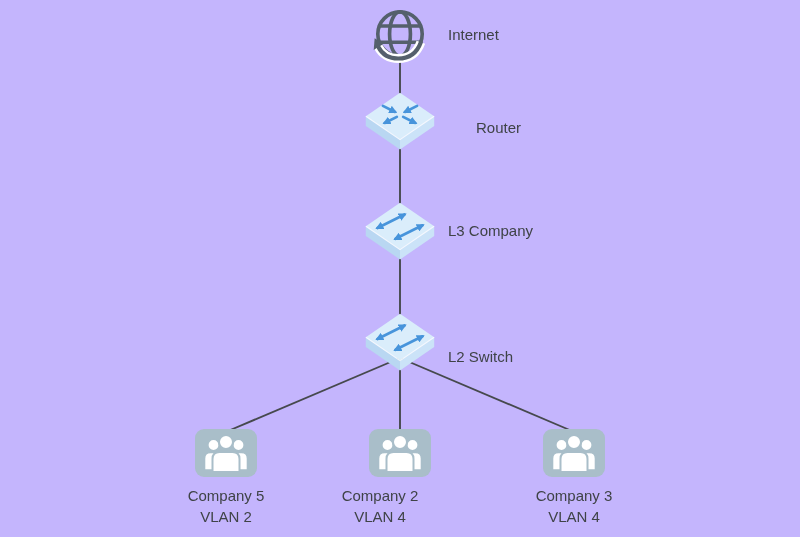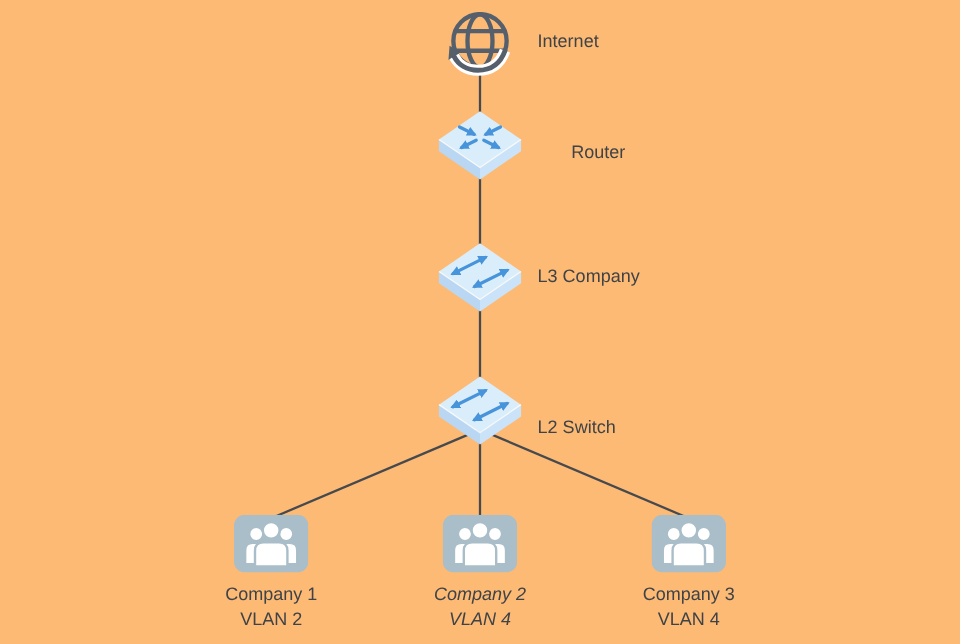--- a/index.html
+++ b/index.html
@@ -1,17 +1,17 @@
 <!DOCTYPE html>
 <html><head>
 <meta charset="utf-8">
 <style>
   html,body{margin:0;padding:0;background:#fff;}
   .canvas{
-    position:relative;width:800px;height:537px;background:#fdba74;overflow:hidden;
+    position:relative;width:800px;height:537px;background:#c4b5fd;overflow:hidden;
     font-family:"Liberation Sans", sans-serif;
   }
   .abs{position:absolute;}
   .device-label{
     position:absolute;left:448px;font-size:15px;line-height:20px;color:#3f4347;
     white-space:nowrap;
   }
   .company-label{
     position:absolute;width:140px;top:486px;text-align:center;
     font-size:15px;line-height:20.5px;color:#3f4347;
@@ -103,36 +103,36 @@
     <g fill="#ffffff" stroke="#a9bec9">
       <circle cx="18.5" cy="16" r="5.7" stroke-width="1.6"></circle>
       <path d="M 9.5,41 V 29.5 Q 9.5,23.5 15.5,23.5 H 21.5 Q 27.5,23.5 27.5,29.5 V 41 Z" stroke-width="1.6"></path>
       <circle cx="43.5" cy="16" r="5.7" stroke-width="1.6"></circle>
       <path d="M 34.5,41 V 29.5 Q 34.5,23.5 40.5,23.5 H 46.5 Q 52.5,23.5 52.5,29.5 V 41 Z" stroke-width="1.6"></path>
       <circle cx="31" cy="13" r="7" stroke-width="2"></circle>
       <path d="M 17.5,43 V 30 Q 17.5,23 24.5,23 H 37.5 Q 44.5,23 44.5,30 V 43 Z" stroke-width="2"></path>
     </g>
   </svg>
   <div class="company-label" style="left:156px;">
-    <div>Company 1</div>
+    <div>Company 5</div>
     <div>VLAN 2</div>
   </div>
 
   <svg class="abs" style="left:369px;top:429px;" width="62" height="48" viewBox="0 0 62 48">
     <rect x="0" y="0" width="62" height="48" rx="9" fill="#a9bec9"></rect>
     <g fill="#ffffff" stroke="#a9bec9">
       <circle cx="18.5" cy="16" r="5.7" stroke-width="1.6"></circle>
       <path d="M 9.5,41 V 29.5 Q 9.5,23.5 15.5,23.5 H 21.5 Q 27.5,23.5 27.5,29.5 V 41 Z" stroke-width="1.6"></path>
       <circle cx="43.5" cy="16" r="5.7" stroke-width="1.6"></circle>
       <path d="M 34.5,41 V 29.5 Q 34.5,23.5 40.5,23.5 H 46.5 Q 52.5,23.5 52.5,29.5 V 41 Z" stroke-width="1.6"></path>
       <circle cx="31" cy="13" r="7" stroke-width="2"></circle>
       <path d="M 17.5,43 V 30 Q 17.5,23 24.5,23 H 37.5 Q 44.5,23 44.5,30 V 43 Z" stroke-width="2"></path>
     </g>
   </svg>
-  <div class="company-label" style="left:330px;font-style:italic;">
+  <div class="company-label" style="left:310px;">
     <div>Company 2</div>
     <div>VLAN 4</div>
   </div>
 
   <svg class="abs" style="left:543px;top:429px;" width="62" height="48" viewBox="0 0 62 48">
     <rect x="0" y="0" width="62" height="48" rx="9" fill="#a9bec9"></rect>
     <g fill="#ffffff" stroke="#a9bec9">
       <circle cx="18.5" cy="16" r="5.7" stroke-width="1.6"></circle>
       <path d="M 9.5,41 V 29.5 Q 9.5,23.5 15.5,23.5 H 21.5 Q 27.5,23.5 27.5,29.5 V 41 Z" stroke-width="1.6"></path>
       <circle cx="43.5" cy="16" r="5.7" stroke-width="1.6"></circle>

